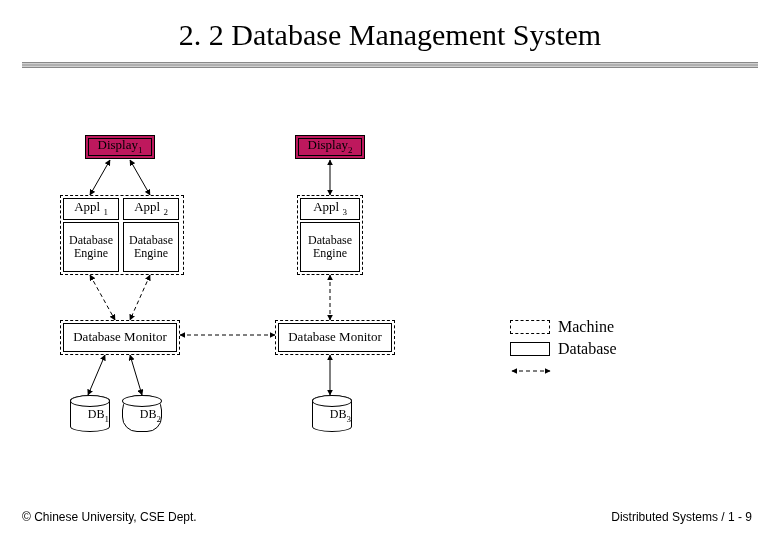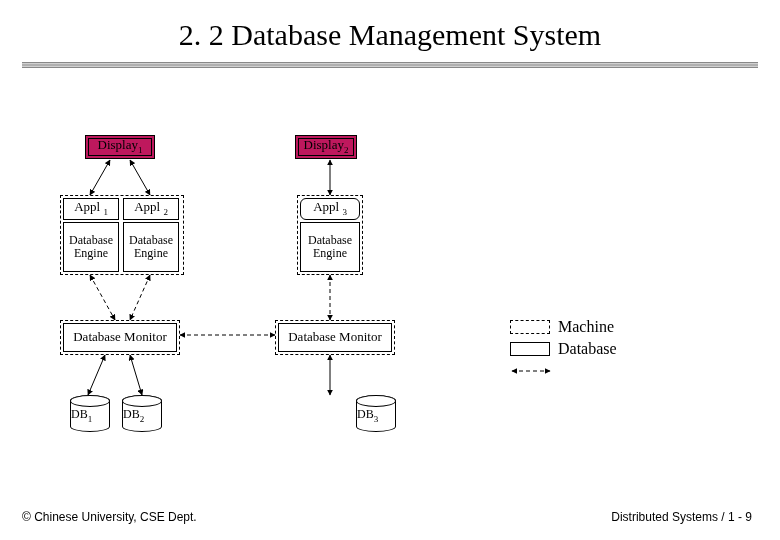--- a/index.html
+++ b/index.html
@@ -80,21 +80,21 @@
     top: -1px; left: -1px; right: -1px;
     height: 10px;
     border: 1px solid #000;
     border-radius: 50%;
     background: #fff;
   }
   .cyl-label {
     position: absolute;
     font-size: 12px;
     width: 100%;
-    text-align: left;
+    text-align: right;
     top: 50%;
     transform: translateY(-40%);
   }
   sub { font-size: 9px; vertical-align: sub; }
 
   svg.connectors {
     position: absolute;
     top: 0; left: 0;
     width: 680px; height: 370px;
     pointer-events: none;
@@ -152,53 +152,53 @@
 
     <line x1="45" y1="255" x2="28" y2="295" stroke="#000" stroke-width="1" marker-start="url(#arr)" marker-end="url(#arr)"></line>
     <line x1="70" y1="255" x2="82" y2="295" stroke="#000" stroke-width="1" marker-start="url(#arr)" marker-end="url(#arr)"></line>
 
     <line x1="270" y1="255" x2="270" y2="295" stroke="#000" stroke-width="1" marker-start="url(#arr)" marker-end="url(#arr)"></line>
   </svg>
 
   <div class="box dbl" style="left:25px; top:35px; width:70px; height:24px;">
     <span><span>Display</span><sub>1</sub></span>
   </div>
-  <div class="box dbl" style="left:235px; top:35px; width:62px; height:24px;text-align:center;">
+  <div class="box dbl" style="left:235px; top:35px; width:70px; height:24px;text-align:center;">
     <span><span>Display</span><sub>2</sub></span>
   </div>
 
   <div class="box machine" style="left:0px; top:95px; width:124px; height:80px;"></div>
   <div class="box solid" style="left:3px; top:98px; width:56px; height:22px;">
     <span><span>Appl</span> <sub>1</sub></span>
   </div>
   <div class="box solid" style="left:3px; top:122px; width:56px; height:50px; font-size:12px;">Database Engine</div>
   <div class="box solid" style="left:63px; top:98px; width:56px; height:22px;">
     <span><span>Appl</span> <sub>2</sub></span>
   </div>
   <div class="box solid" style="left:63px; top:122px; width:56px; height:50px; font-size:12px;">Database Engine</div>
 
   <div class="box machine" style="left:237px; top:95px; width:66px; height:80px;"></div>
-  <div class="box solid" style="left:240px; top:98px; width:60px; height:22px;border-radius:6px;">
+  <div class="box solid" style="left:240px; top:98px; width:60px; height:22px;">
     <span><span>Appl</span> <sub>3</sub></span>
   </div>
   <div class="box solid" style="left:240px; top:122px; width:60px; height:50px; font-size:12px;">Database Engine</div>
 
   <div class="box machine" style="left:0px; top:220px; width:120px; height:35px;"></div>
   <div class="box solid" style="left:3px; top:223px; width:114px; height:29px;">Database Monitor</div>
 
   <div class="box machine" style="left:215px; top:220px; width:120px; height:35px;"></div>
   <div class="box solid" style="left:218px; top:223px; width:114px; height:29px;">Database Monitor</div>
 
   <div class="cyl" style="left:10px; top:295px; width:38px; height:35px;">
     <div class="cyl-label"><span>DB</span><sub>1</sub></div>
   </div>
-  <div class="cyl" style="left:62px; top:295px; width:38px; height:35px;">
+  <div class="cyl" style="left:62px; top:295px; width:38px; height:35px;border-radius:15px;">
     <div class="cyl-label"><span>DB</span><sub>2</sub></div>
   </div>
-  <div class="cyl" style="left:252px; top:295px; width:38px; height:35px;margin-left:44px;">
+  <div class="cyl" style="left:252px; top:295px; width:38px; height:35px;">
     <div class="cyl-label"><span>DB</span><sub>3</sub></div>
   </div>
 
   <div class="legend">
     <div class="legend-row">
       <div class="legend-symbol mach"></div>
       <span>Machine</span>
     </div>
     <div class="legend-row">
       <div class="legend-symbol proc"></div>

